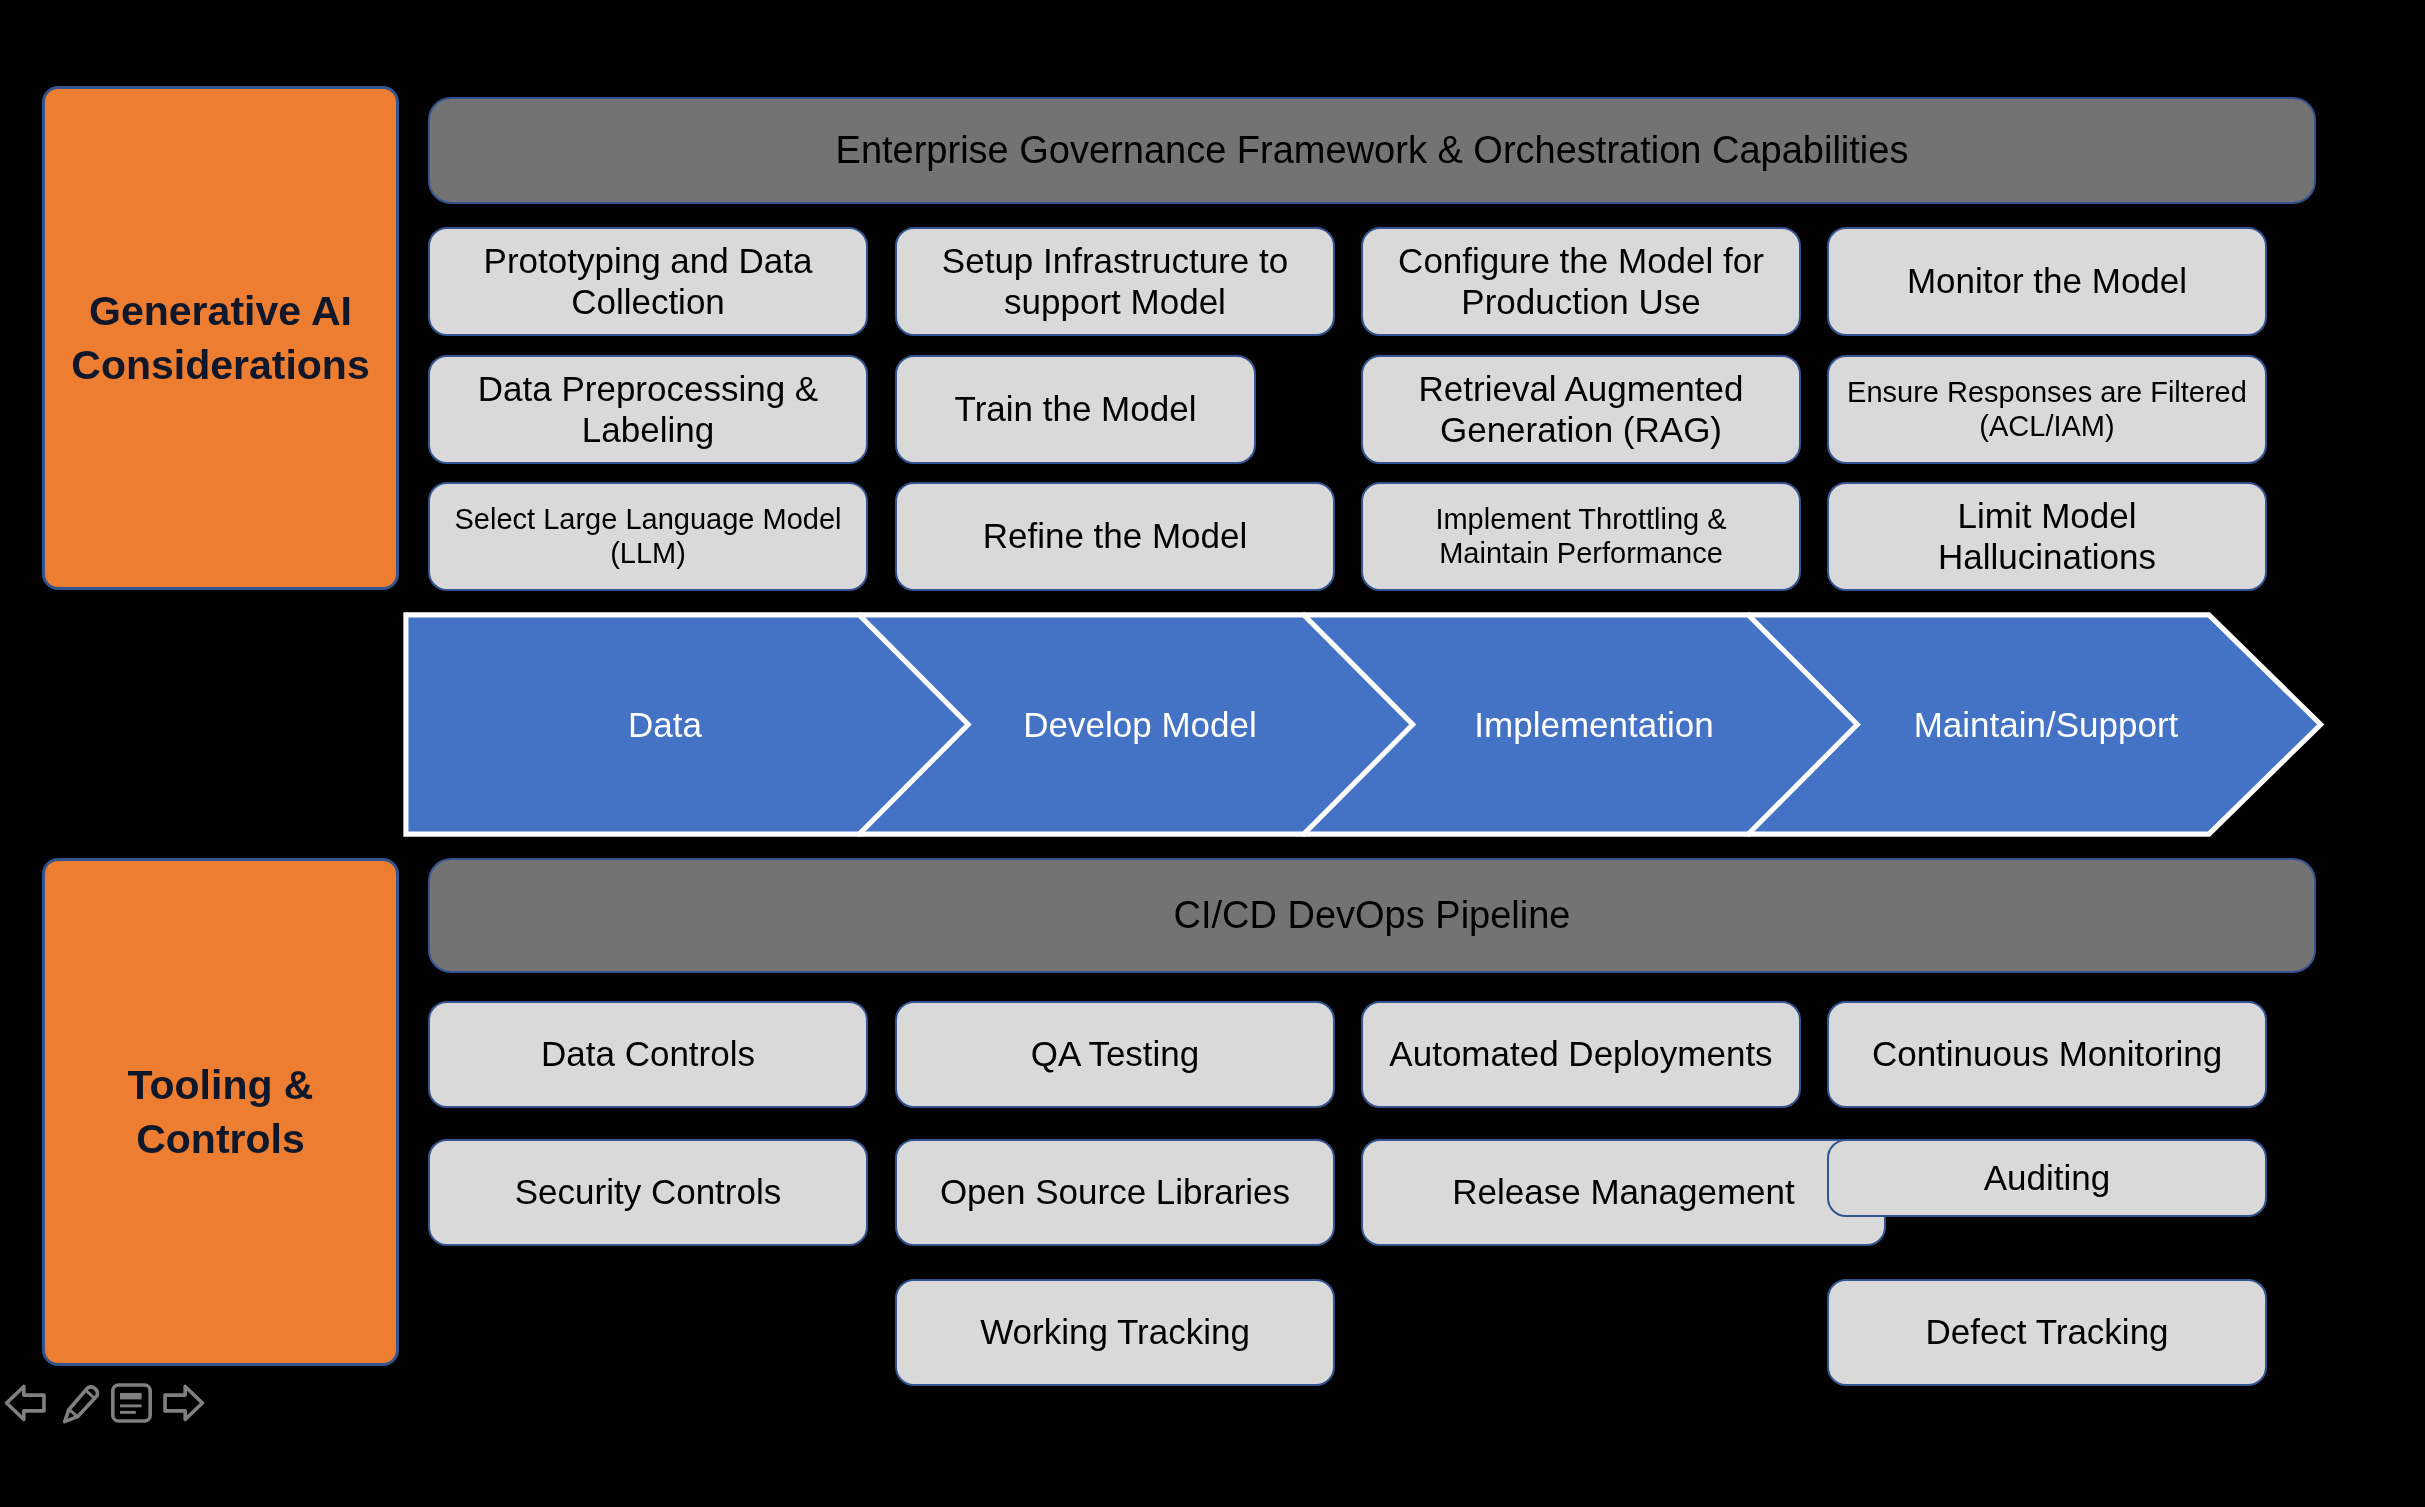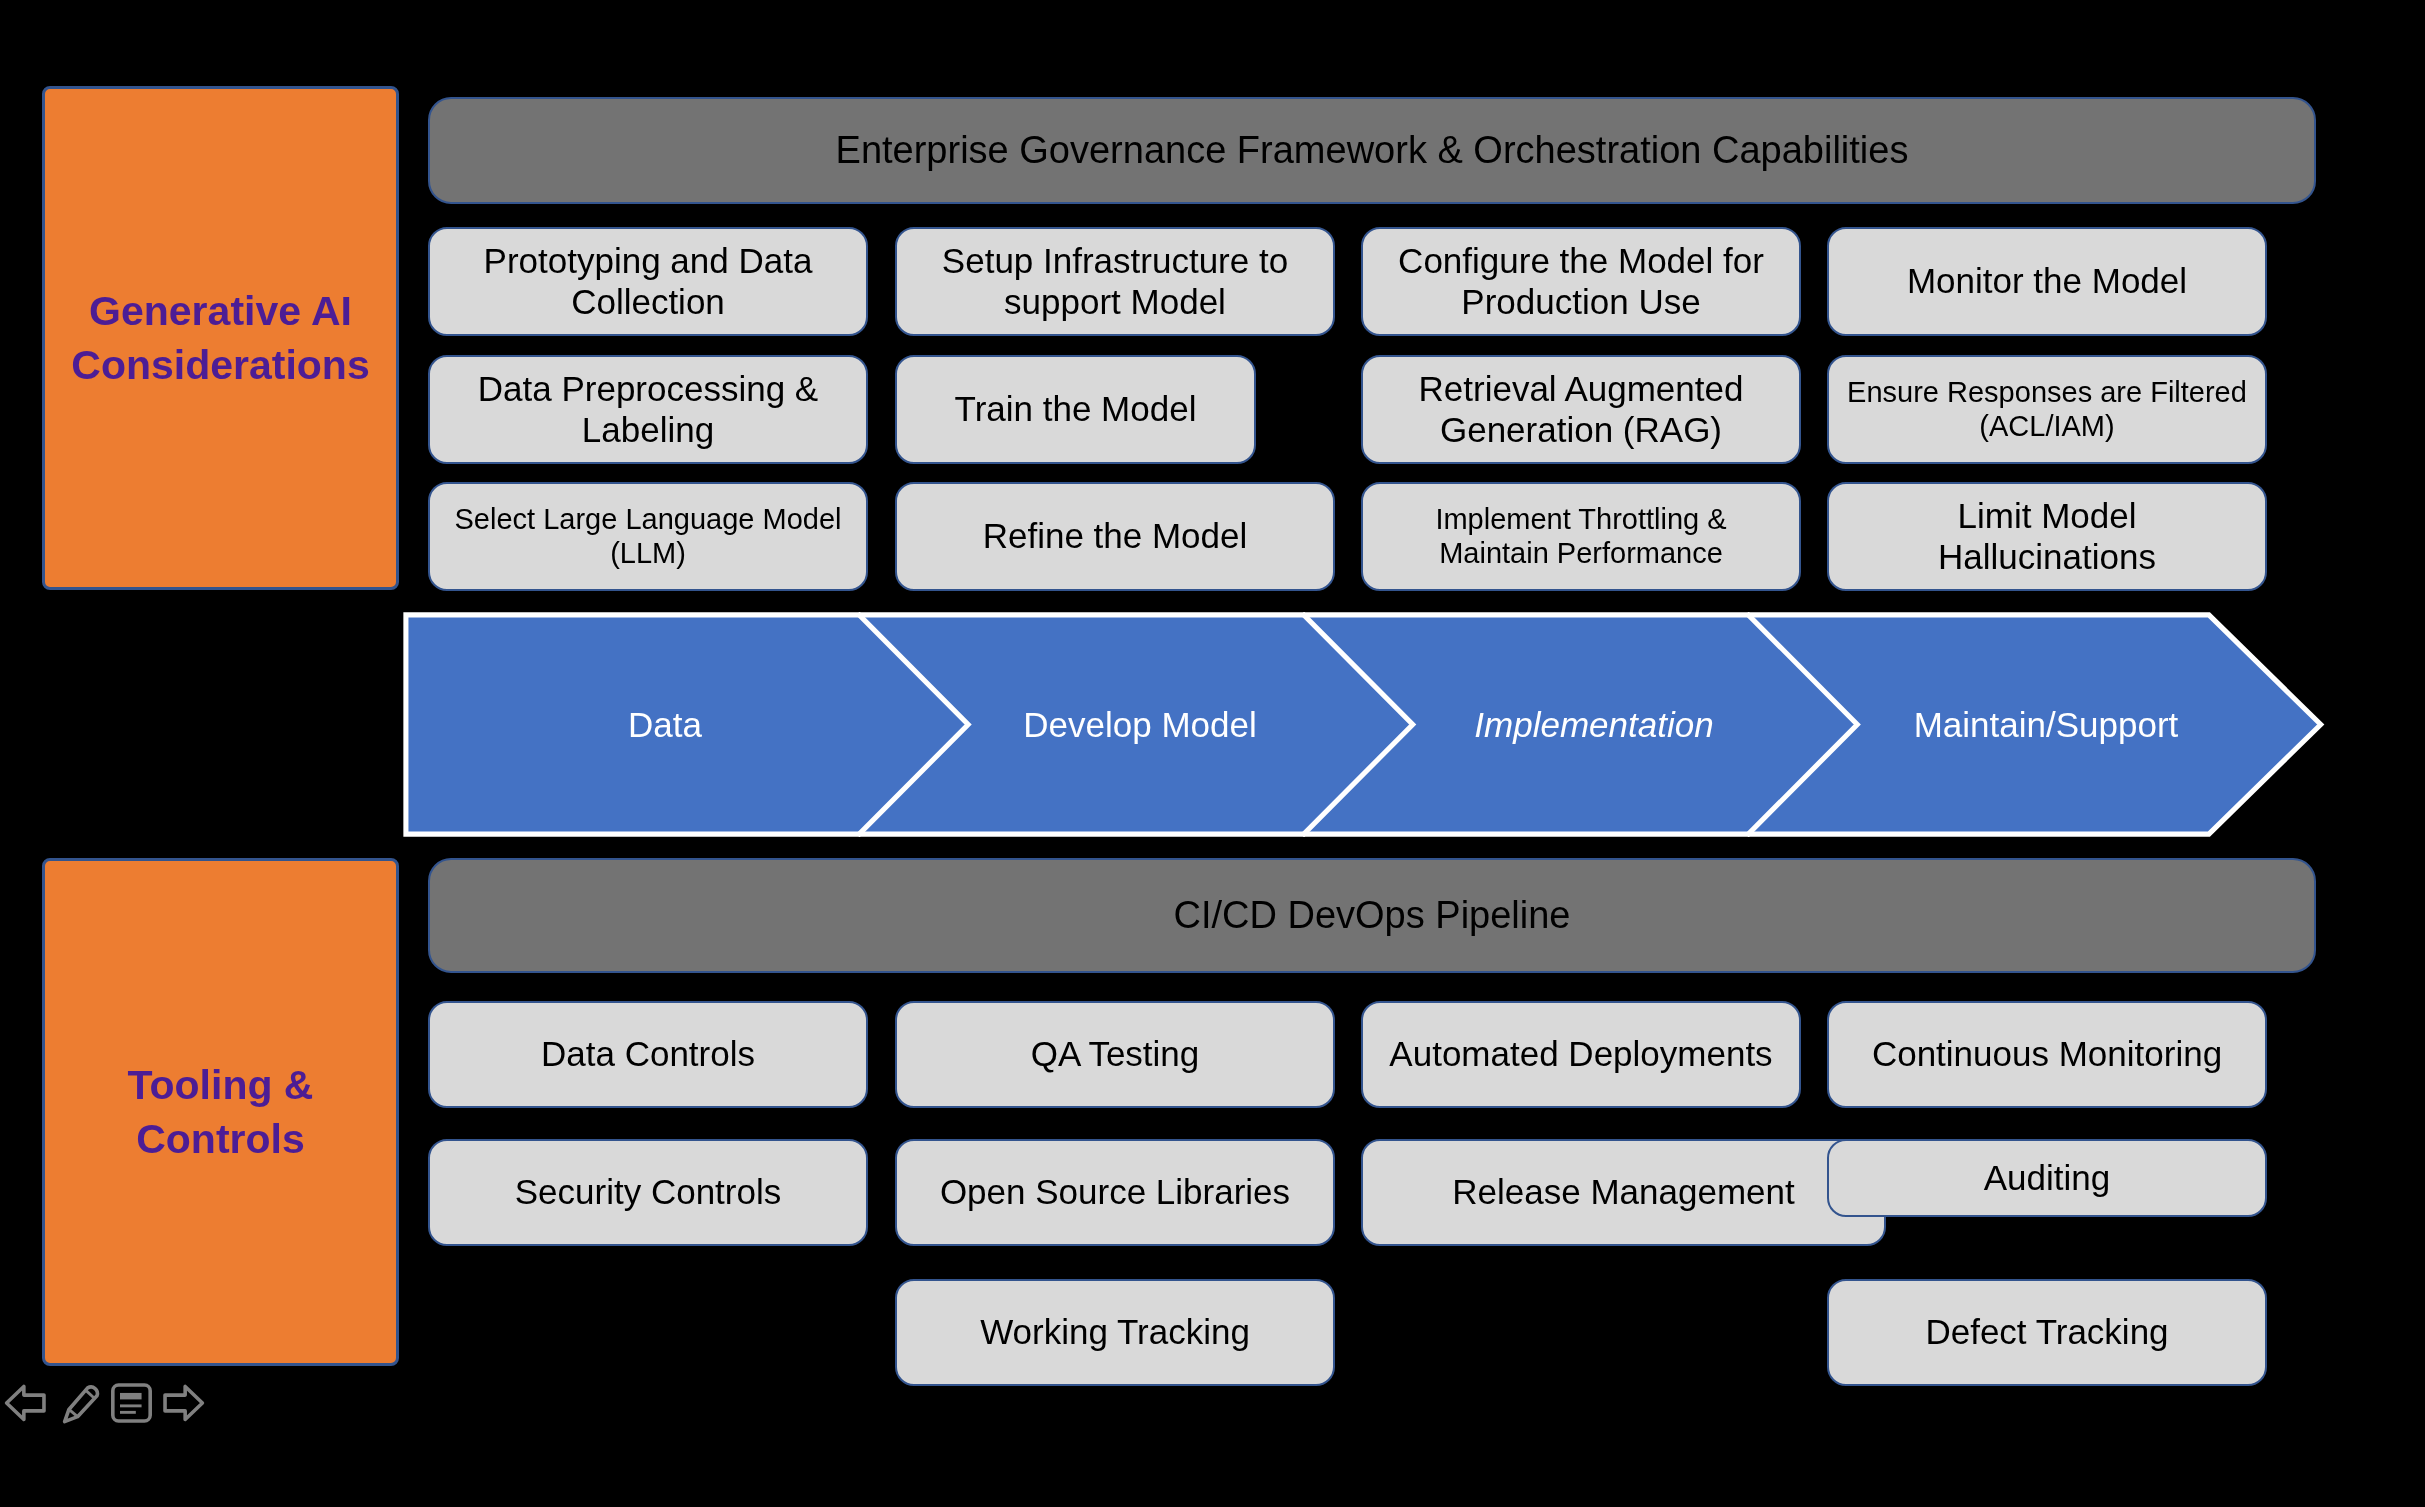--- a/index.html
+++ b/index.html
@@ -1,21 +1,21 @@
 <!DOCTYPE html>
 <html style="font-size:11.6px"><head>
 <meta charset="utf-8">
 <style>
   html,body{margin:0;padding:0;background:#000;}
   body{width:2426px;height:1508px;position:relative;overflow:hidden;
        font-family:"Liberation Sans",sans-serif;-webkit-font-smoothing:antialiased;}
   .abs{position:absolute;box-sizing:border-box;}
-  .panel{background:#ED7D31;border:3.6px solid #33548E;border-radius:8px;
+  .panel{background:#ED7D31;border:3.6px solid #33548E;border-radius:16px;
          display:flex;align-items:center;justify-content:center;text-align:center;
-         color:#4c1d95;font-size:41px;font-weight:600;line-height:1.32;padding:0 26px;}
+         color:#0f172a;font-size:41px;font-weight:600;line-height:1.32;padding:0 26px;}
   .bar{background:#737373;border:2.9px solid #33548E;border-radius:23px;
        display:flex;align-items:center;justify-content:center;text-align:center;
        color:#000;font-size:38px;font-weight:500;}
   .cell{background:#D9D9D9;border:2.9px solid #33548E;border-radius:19px;
         display:flex;align-items:center;justify-content:center;text-align:center;
         color:#000;font-size:35px;font-weight:500;line-height:1.16;padding:0 16px;}
   .cell.small{font-size:29px;}
   .band{left:403px;top:612px;width:1925px;height:225px;}
   .band svg{position:absolute;left:0;top:0;width:100%;height:100%;}
   .stage{position:absolute;top:50%;transform:translate(-50%,-50%);
@@ -79,21 +79,21 @@
 
 <div class="abs band">
   <svg viewBox="0 0 2650 310" preserveAspectRatio="none">
     <polygon points="4,4 2486,4 2640,155 2486,306 4,306" fill="#4472C4" stroke="#FFFFFF" stroke-width="7" stroke-linejoin="miter"></polygon>
     <polyline points="626,2 778,155 626,308" fill="none" stroke="#FFFFFF" stroke-width="7"></polyline>
     <polyline points="1238,2 1390,155 1238,308" fill="none" stroke="#FFFFFF" stroke-width="7"></polyline>
     <polyline points="1850,2 2002,155 1850,308" fill="none" stroke="#FFFFFF" stroke-width="7"></polyline>
   </svg>
   <span class="stage" style="left:262px;">Data</span>
   <span class="stage" style="left:737px;">Develop Model</span>
-  <span class="stage" style="left:1191px;font-style:italic;">Implementation</span>
+  <span class="stage" style="left:1191px;">Implementation</span>
   <span class="stage" style="left:1643px;">Maintain/Support</span>
 </div>
 
 <div class="abs bar" style="left:428px;top:858px;width:1888px;height:115px;">
   <span>CI/CD DevOps Pipeline</span>
 </div>
 
 <div class="abs cell" style="left:428px;top:1001px;width:440px;height:107px;">
   <span>Data Controls</span>
 </div>

